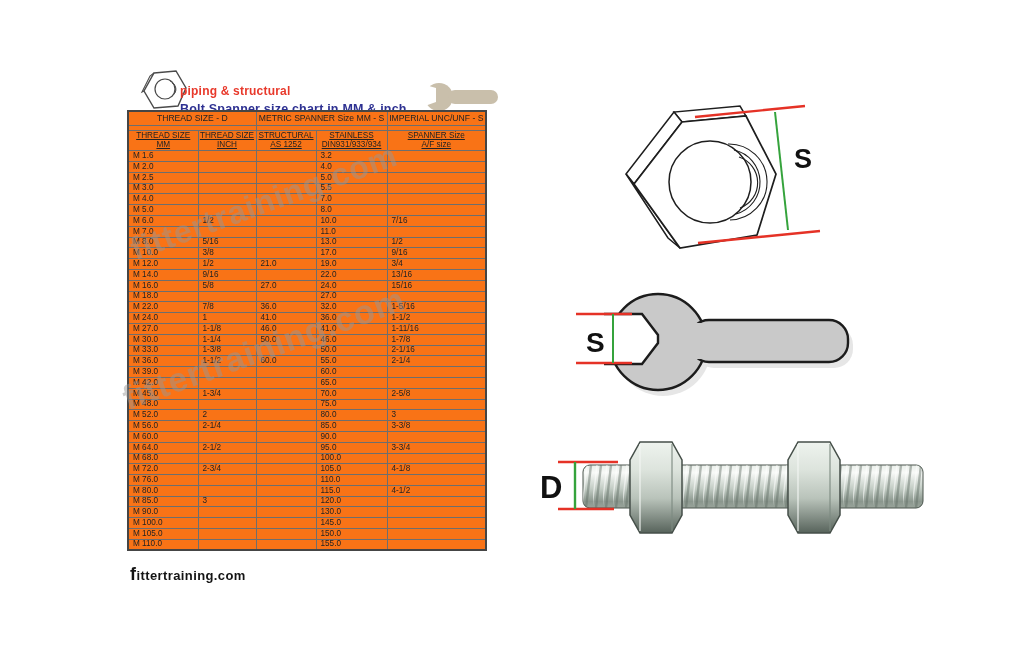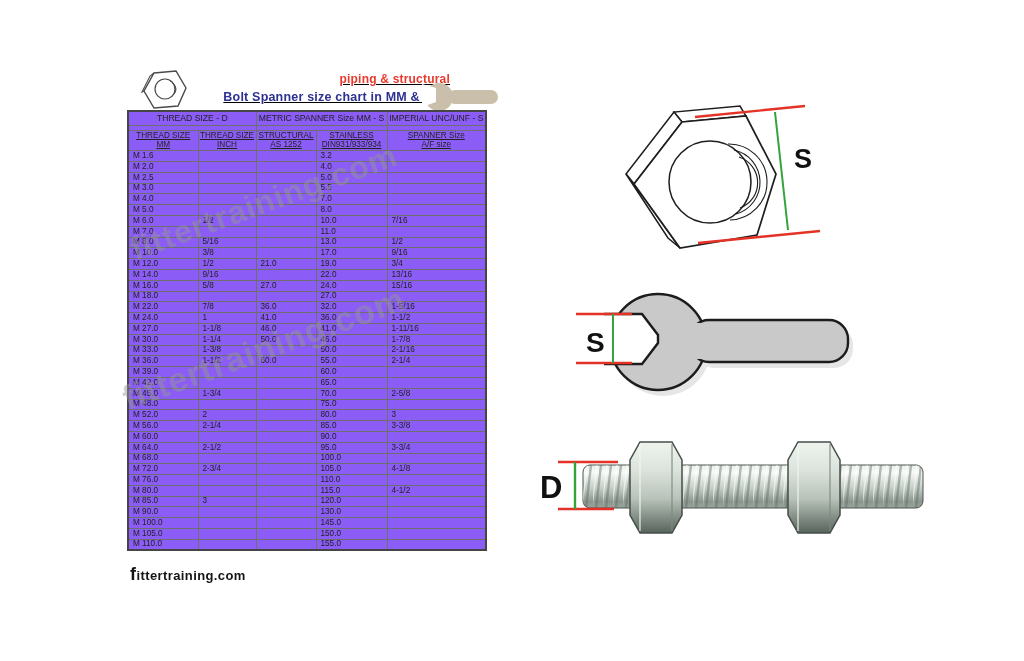--- a/index.html
+++ b/index.html
@@ -3,28 +3,28 @@
 <meta charset="utf-8">
 <style>
   * { margin:0; padding:0; box-sizing:border-box; }
   html,body { background:#ffffff; font-family:"Liberation Sans", sans-serif; }
   #screen { position:relative; width:1024px; height:661px; background:#ffffff; overflow:hidden; }
 
   
   #page { position:absolute; left:110px; top:62px; width:410px; height:530px; background:#ffffff; }
 
   #nut-logo { position:absolute; left:30px; top:4px; }
-  #titles { position:absolute; left:70px; top:10px; width:270px; text-align:right;text-decoration:underline; }
+  #titles { position:absolute; left:70px; top:22px; width:270px; text-align:left; }
   .tagline { color:#e8392b; font-weight:bold; font-size:12px; letter-spacing:.2px; }
   .main-title { color:#2e3192; font-weight:bold; font-size:12.5px; margin-top:4px; letter-spacing:.2px; }
   #wrench-logo { position:absolute; left:312px; top:12px; }
 
   
   #tbl-wrap { position:absolute; left:17px; top:48px; }
-  table.tbl { border-collapse:collapse; table-layout:fixed; width:358px; border:2px solid #454545; background:#8b5cf6; }
+  table.tbl { border-collapse:collapse; table-layout:fixed; width:358px; border:2px solid #454545; background:#f97316; }
   .tbl th, .tbl td { border:1px solid #6e6e6e; color:#232323; overflow:hidden; white-space:nowrap; }
   .tbl th.grp { height:14px; font-size:8.6px; font-weight:normal; text-align:center; vertical-align:middle; }
   .tbl tr.spacer td { height:5px; border-top:1px solid #6e6e6e; border-bottom:1px solid #6e6e6e; }
   .tbl th.sub { height:20px; font-size:8.2px; font-weight:normal; text-align:center; vertical-align:middle; line-height:1.2;text-decoration:underline; }
   .tbl tbody td { height:10.8px; font-size:8.2px; line-height:1; padding:0 2px 0 4px; vertical-align:middle; text-align:left; }
 
   
   .watermark { position:absolute; font-weight:bold; color:rgba(150,150,150,.48); white-space:nowrap; transform:rotate(-20deg); transform-origin:left center; pointer-events:none; letter-spacing:1px; }
   #wm1 { left:22px; top:170px; font-size:32px; }
   #wm2 { left:14px; top:318px; font-size:34px; }

